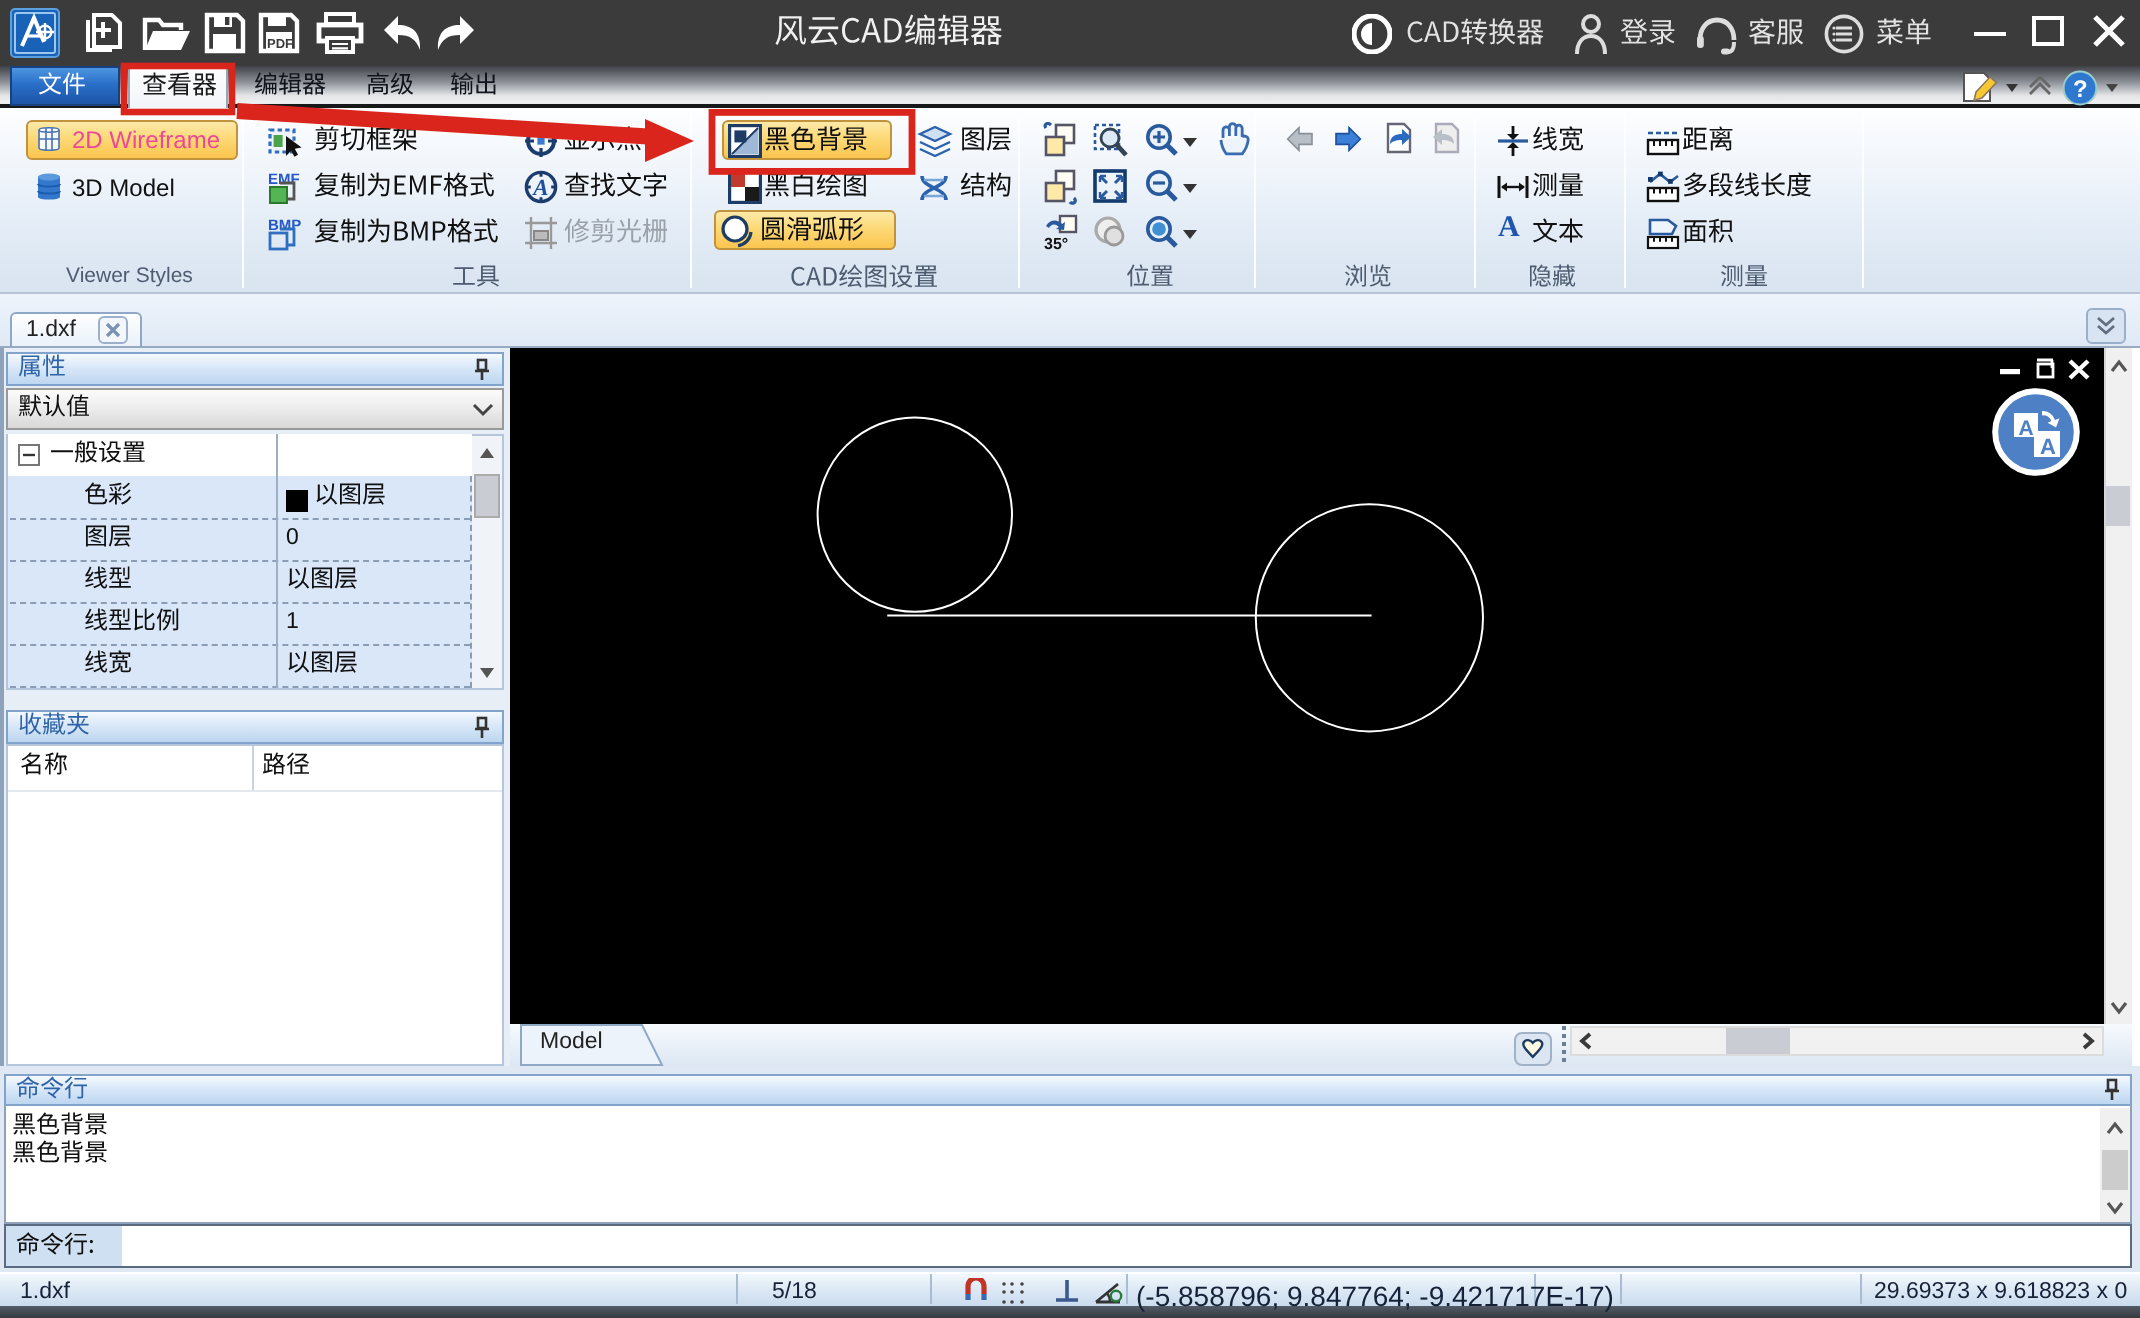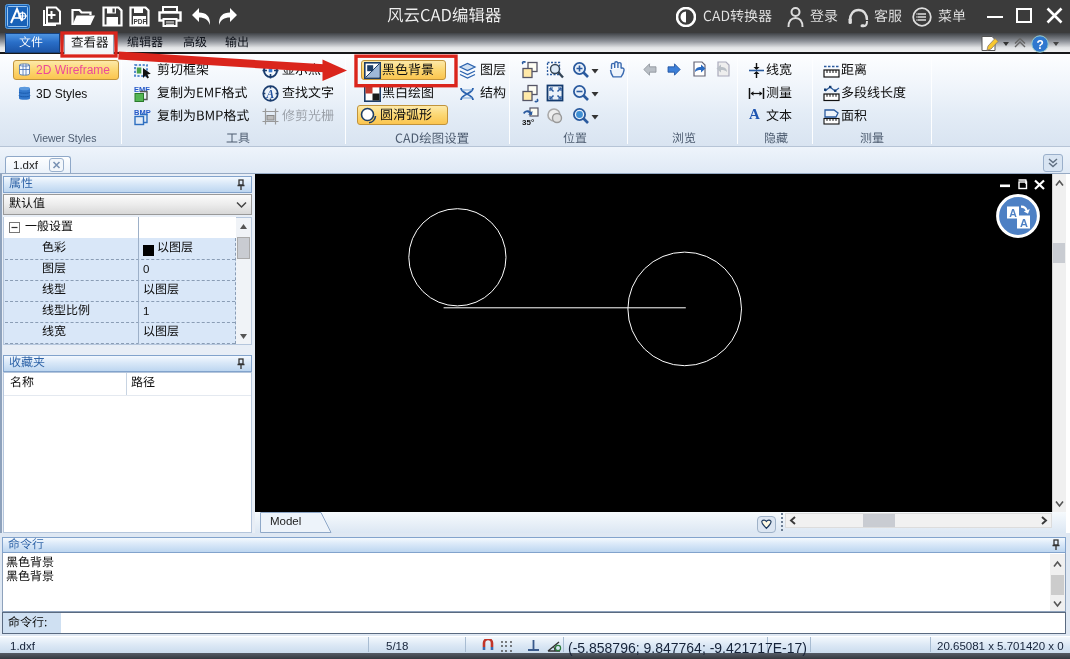--- a/index.html
+++ b/index.html
@@ -153,21 +153,21 @@
 <svg class="abs" style="left:16px;top:61px" width="17" height="17" viewBox="0 0 17 17">
 <path d="M3.5 4 C3.5 2.5 13.5 2.5 13.5 4 V13 C13.5 14.5 3.5 14.5 3.5 13 z" fill="#f7fafd" stroke="#4470b2" stroke-width="0.8"></path>
 <path d="M3.5 4 C3.5 5.5 13.5 5.5 13.5 4 M7 3.1 V14.2 M10 3.1 V14.2 M3.5 8.5 H13.5" stroke="#4470b2" stroke-width="0.8" fill="none"></path>
 </svg>
 <div class="lat" style="left:36px;top:63px;font-size:12px;color:#ec4899">2D Wireframe</div>
 <svg class="abs" style="left:16px;top:85px" width="17" height="17" viewBox="0 0 17 17">
 <path d="M3 3.5 C3 1.8 14 1.8 14 3.5 V13.5 C14 15.2 3 15.2 3 13.5 z" fill="#3378cc"></path>
 <ellipse cx="8.5" cy="3.5" rx="5.5" ry="1.8" fill="#5c9ade"></ellipse>
 <path d="M3 7 C3 8.7 14 8.7 14 7 M3 10.5 C3 12.2 14 12.2 14 10.5" stroke="#1b5cae" stroke-width="1" fill="none"></path>
 </svg>
-<div class="lat" style="left:36px;top:87px;font-size:12px;color:#111">3D Styles</div>
+<div class="lat" style="left:36px;top:87px;font-size:12px;color:#111">3D Model</div>
 <svg class="abs" style="left:134px;top:62px" width="19" height="18" viewBox="0 0 19 18">
 <rect x="1" y="3" width="12" height="11" fill="#eef4fa" stroke="#2e6fc0" stroke-width="1.6" stroke-dasharray="2.2 1.6"></rect>
 <rect x="2.8" y="5.5" width="4.5" height="6" fill="#4aa348"></rect>
 <path d="M9 6 l0 10 l2.6-2.6 l1.6 3 l1.8-1 l-1.6-3 l3.4-0.6 z" fill="#111"></path>
 </svg>
 <svg style="position:absolute;left:157px;top:63px;" width="54" height="15" viewBox="0 0 54 15">
     <path d="M7.7 3.2V6.5H8.6V3.2ZM10.2 2.8V6.8C10.2 7 10.2 7 10.1 7C9.9 7 9.4 7 8.9 7C9 7.2 9.1 7.5 9.2 7.7C9.9 7.7 10.4 7.7 10.7 7.6C11 7.5 11.1 7.3 11.1 6.9V2.8ZM8.9 0.2C8.7 0.6 8.4 1.2 8.1 1.6H4.2L4.8 1.4C4.6 1.1 4.3 0.6 4 0.2L3.1 0.4C3.4 0.8 3.7 1.2 3.8 1.6H0.8V2.3H12.2V1.6H9.1C9.3 1.2 9.6 0.8 9.9 0.4ZM1.1 8.2V9H5.3C4.8 10.3 3.8 11.1 0.7 11.4C0.8 11.6 1 12 1.1 12.3C4.6 11.8 5.8 10.8 6.3 9H10.4C10.2 10.4 10 11 9.8 11.2C9.7 11.3 9.6 11.3 9.3 11.3C9 11.3 8.2 11.3 7.4 11.3C7.6 11.5 7.7 11.9 7.7 12.1C8.5 12.2 9.3 12.2 9.6 12.1C10.1 12.1 10.3 12.1 10.6 11.8C10.9 11.5 11.2 10.6 11.4 8.6C11.4 8.5 11.4 8.2 11.4 8.2ZM5.4 3.7V4.4H2.6V3.7ZM1.8 3V7.6H2.6V6.4H5.4V6.9C5.4 7 5.4 7 5.3 7C5.2 7 4.8 7 4.4 7C4.4 7.2 4.5 7.4 4.6 7.6C5.2 7.6 5.6 7.6 5.9 7.5C6.2 7.4 6.3 7.3 6.3 6.9V3ZM5.4 5V5.8H2.6V5Z M18.5 1.4V2.3H20.6C20.5 6.1 20.3 9.7 17 11.4C17.3 11.6 17.6 12 17.8 12.2C21.2 10.2 21.4 6.4 21.5 2.3H24.2C24 8.2 23.9 10.4 23.4 10.9C23.3 11.1 23.2 11.1 22.9 11.1C22.6 11.1 22 11.1 21.2 11C21.4 11.3 21.5 11.8 21.5 12C22.2 12.1 22.9 12.1 23.3 12.1C23.8 12 24.1 11.9 24.3 11.5C24.9 10.8 25 8.6 25.2 1.9C25.2 1.8 25.2 1.4 25.2 1.4ZM14.9 10.3C15.2 10.1 15.6 9.8 18.7 8.4C18.7 8.2 18.6 7.9 18.6 7.6L16 8.7V4.7L18.6 4.1L18.5 3.3L16 3.8V0.8H15.1V4L13.4 4.4L13.5 5.3L15.1 4.9V8.5C15.1 9 14.7 9.3 14.5 9.4C14.7 9.6 14.9 10.1 14.9 10.3Z M38.3 1H31.1V11.6H38.5V10.7H32.1V1.9H38.3ZM32.5 8.6V9.4H38.1V8.6H35.7V6.6H37.7V5.7H35.7V3.9H38V3.1H32.7V3.9H34.8V5.7H32.9V6.6H34.8V8.6ZM28.5 0.2V3H26.6V3.9H28.4C28 5.6 27.2 7.6 26.4 8.6C26.5 8.8 26.7 9.2 26.8 9.5C27.4 8.7 28 7.3 28.5 5.9V12.2H29.4V5.4C29.8 6 30.3 6.7 30.5 7.1L31 6.3C30.8 6 29.8 4.7 29.4 4.3V3.9H30.8V3H29.4V0.2Z M47.2 2.2H49.9V4.9H47.2ZM46.3 1.3V5.7H50.9V1.3ZM45 6.1V7.3H39.8V8.2H44.3C43.1 9.5 41.2 10.6 39.5 11.2C39.7 11.4 40 11.8 40.2 12C41.9 11.3 43.8 10.1 45 8.6V12.2H46V8.7C47.2 10.1 49 11.3 50.8 11.9C50.9 11.6 51.2 11.3 51.4 11.1C49.6 10.5 47.8 9.5 46.7 8.2H51.1V7.3H46V6.1ZM41.8 0.3C41.8 0.8 41.7 1.2 41.7 1.6H39.7V2.5H41.6C41.3 3.9 40.8 5 39.5 5.7C39.7 5.8 39.9 6.2 40.1 6.4C41.6 5.6 42.2 4.3 42.5 2.5H44.4C44.2 4.2 44.1 4.8 43.9 5C43.8 5.1 43.7 5.2 43.5 5.2C43.4 5.2 42.9 5.2 42.4 5.1C42.5 5.3 42.6 5.7 42.7 6C43.2 6 43.7 6 44 6C44.3 6 44.5 5.9 44.7 5.7C45 5.3 45.2 4.4 45.3 2C45.3 1.9 45.3 1.6 45.3 1.6H42.7C42.7 1.2 42.7 0.7 42.7 0.3Z" fill="#111"></path>
   </svg>
 <svg class="abs" style="left:134px;top:85px" width="19" height="18" viewBox="0 0 19 18">
 <text x="0" y="7" font-family="Liberation Sans" font-size="7.5" font-weight="bold" fill="#2458c8">EMF</text>
@@ -567,18 +567,18 @@
 </svg>
 <svg class="abs" style="left:527px;top:639px" width="13" height="13" viewBox="0 0 13 13">
     <path d="M6.5 1 V11 M1 11 H12" stroke="#3a5a8c" stroke-width="1.8"></path>
   </svg>
 <svg class="abs" style="left:546px;top:639px" width="16" height="15" viewBox="0 0 16 15">
 <path d="M2 12 L13 3 M2 12 H14" stroke="#333" stroke-width="1.4"></path>
 <path d="M9 12 A7.5 7.5 0 0 0 7.5 7.5" fill="none" stroke="#333" stroke-width="1.2"></path>
 <circle cx="12" cy="9" r="2.6" fill="none" stroke="#2a7a3a" stroke-width="1.2"></circle>
 </svg>
 <div class="lat" style="left:568px;top:640px;font-size:14px;color:#152238">(-5.858796; 9.847764; -9.421717E-17)</div>
-<div class="lat" style="left:937px;top:640px;font-size:11.5px;color:#152238">20.65081 x 5.701420 x 0</div>
+<div class="lat" style="left:937px;top:640px;font-size:11.5px;color:#152238">29.69373 x 9.618823 x 0</div>
 <svg class="abs" style="left:0;top:0;pointer-events:none" width="1070" height="659" viewBox="0 0 1070 659">
 <rect x="62" y="33" width="54" height="23" fill="none" stroke="#da251c" stroke-width="3.3"></rect>
 <rect x="356" y="56.2" width="100" height="29.5" fill="none" stroke="#da251c" stroke-width="3.4"></rect>
 <path d="M118.5 55.5 L324 68.3" stroke="#da251c" stroke-width="8"></path>
 <path d="M322.5 59.5 L322.5 81 L347 70.5 z" fill="#da251c"></path>
 </svg>
 </body></html>

